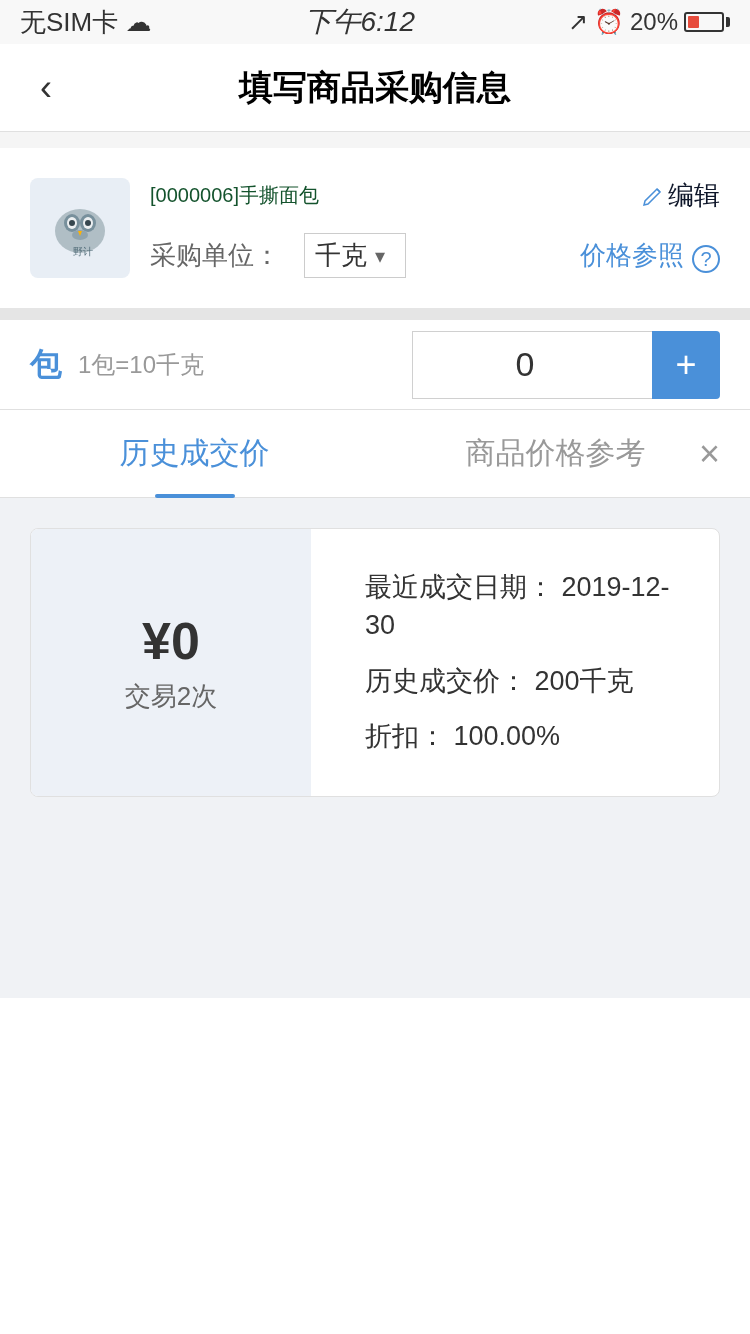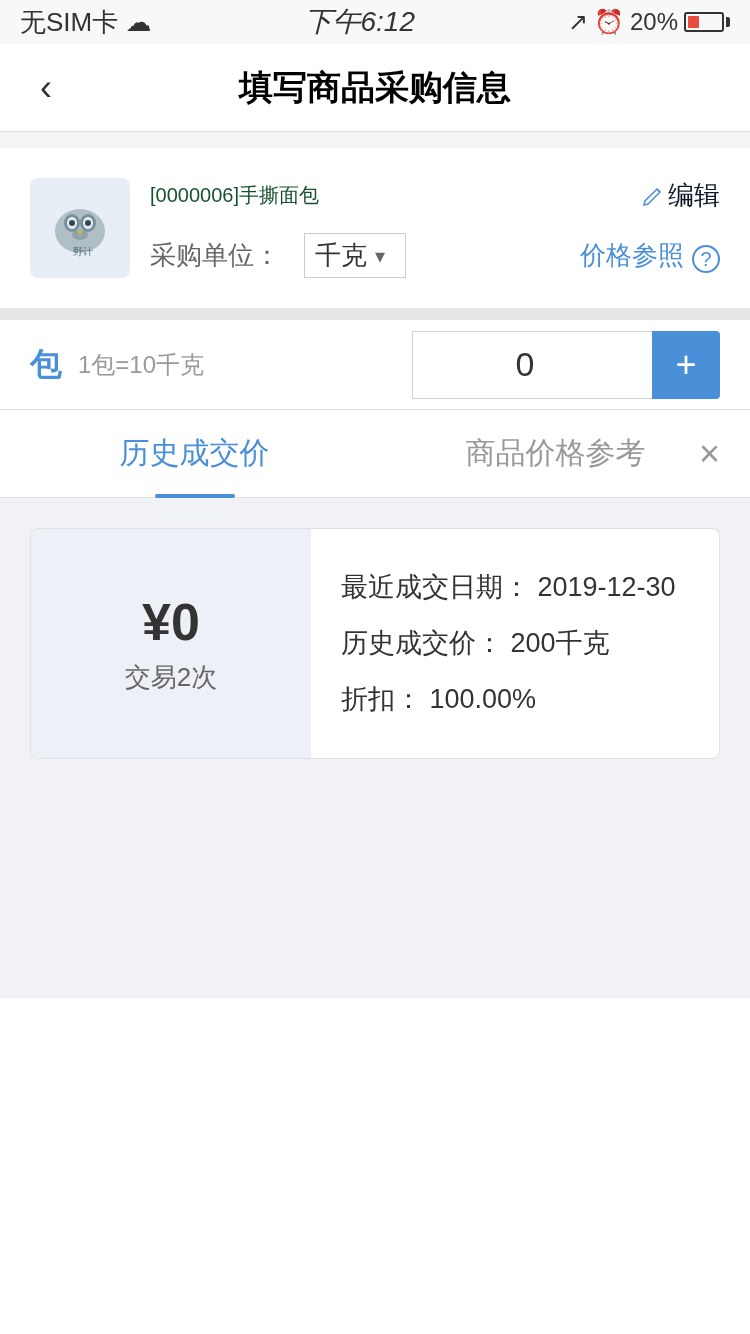--- a/index.html
+++ b/index.html
@@ -337,20 +337,21 @@
       color: #666;
       margin-top: 8px;
       text-align: center;
     }
     .price-right-panel {
       flex: 1;
       padding: 40px 30px;
       display: flex;
       flex-direction: column;
       gap: 18px;
+      margin-left: 24px;
     }
     .price-detail-row {
       font-size: 27px;
       color: #333;
       line-height: 1.4;
     }
     .price-detail-label {
       color: #333;
     }
     .price-detail-value {

